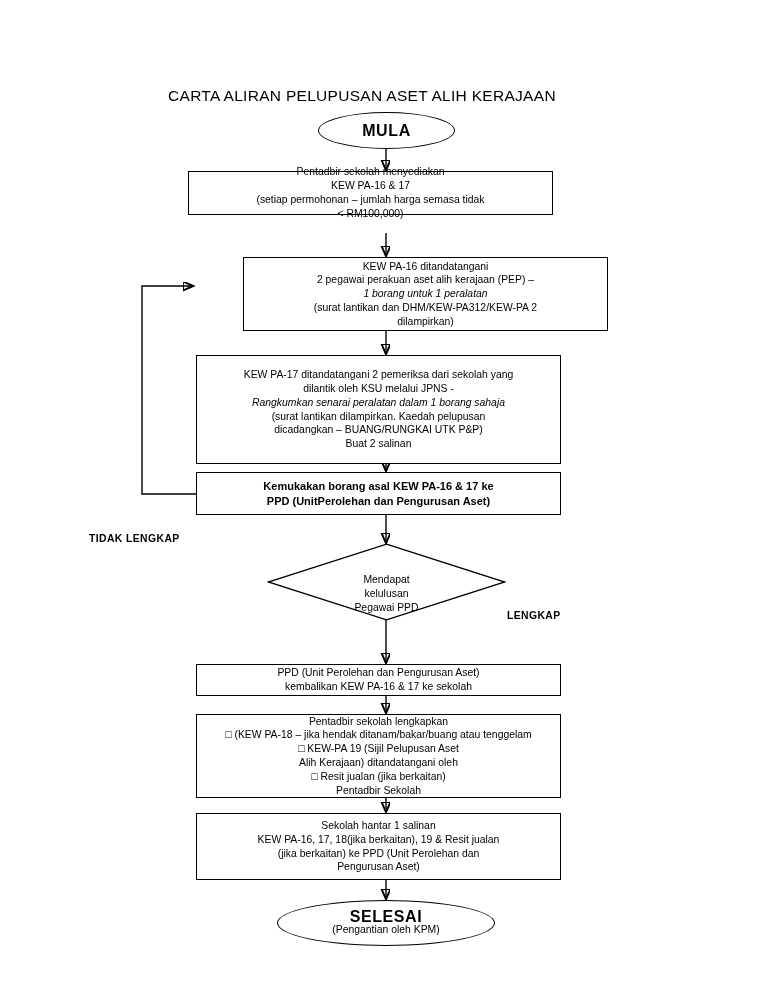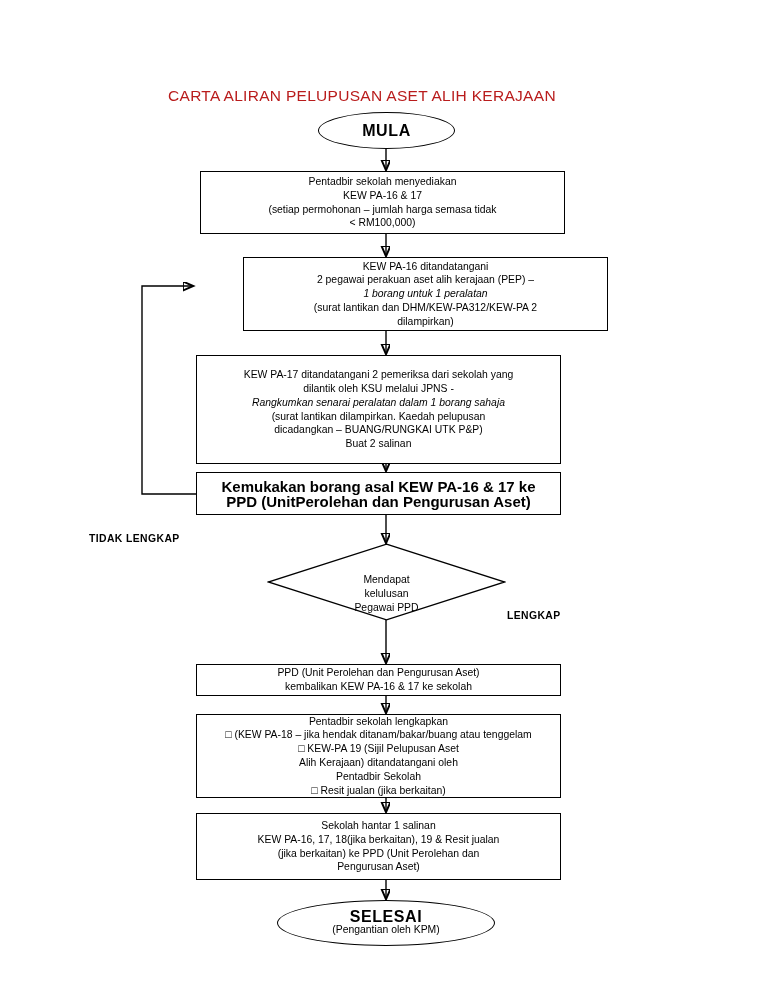--- a/index.html
+++ b/index.html
@@ -26,21 +26,21 @@
 
   
   .chart-title {
     position: absolute;
     left: 168px;
     top: 87px;
     width: 440px;
     font-size: 15.5px;
     letter-spacing: 0.3px;
     white-space: nowrap;
-    color: #b91c1c;
+    color: #000000;
   }
 
   
   .terminator {
     position: absolute;
     border: 1.4px solid #000;
     border-radius: 50%;
     box-sizing: border-box;
     display: flex;
     align-items: center;
@@ -74,21 +74,21 @@
   }
   .process-box .p-body {
     padding: 0 6px;
     font-size: 10.4px;
     line-height: 13.8px;
     width: 100%;
   }
   .line-italic { font-style: italic; }
   .box-bold .p-body {
     font-weight: bold;
-    font-size: 15px;
+    font-size: 11px;
     line-height: 15px;
   }
 
   
   .decision-wrap {
     position: absolute;
   }
   .decision-wrap svg {
     position: absolute;
     left: 0; top: 0;
@@ -165,21 +165,21 @@
 
     <line x1="386" y1="880" x2="386" y2="899" marker-end="url(#arrow)"></line>
 
     <polyline points="196,494 142,494 142,286 193,286" marker-end="url(#arrow)"></polyline>
   </svg>
 
   <div class="terminator" style="left:318px; top:112px; width:137px; height:37px;">
     <span class="t-label">MULA</span>
   </div>
 
-  <div class="process-box" style="left:200px; top:171px; width:365px; height:63px;justify-content:flex-end;">
+  <div class="process-box" style="left:188px; top:171px; width:365px; height:44px;justify-content:flex-end;">
     <div class="p-body" style="white-space:pre-line;">Pentadbir sekolah menyediakan
 KEW PA-16 &amp; 17
 (setiap permohonan – jumlah harga semasa tidak
 &lt; RM100,000)</div>
   </div>
 
   <div class="process-box" style="left:196px; top:257px; width:365px; height:74px;margin-left:47px;">
     <div class="p-body">
       <div>KEW PA-16 ditandatangani</div>
       <div>2 pegawai perakuan aset alih kerajaan (PEP) –</div>
@@ -222,22 +222,22 @@
     <div class="p-body" style="white-space:pre-line;">PPD (Unit Perolehan dan Pengurusan Aset)
 kembalikan KEW PA-16 &amp; 17 ke sekolah</div>
   </div>
 
   <div class="process-box" style="left:196px; top:714px; width:365px; height:84px;">
     <div class="p-body">
       <div>Pentadbir sekolah lengkapkan</div>
       <div>□ (KEW PA-18 – jika hendak ditanam/bakar/buang atau tenggelam</div>
       <div>□ KEW-PA 19 (Sijil Pelupusan Aset</div>
       <div>Alih Kerajaan) ditandatangani oleh</div>
+      <div>□ Resit jualan (jika berkaitan)</div>
       <div>Pentadbir Sekolah</div>
-      <div>□ Resit jualan (jika berkaitan)</div>
     </div>
   </div>
 
   <div class="process-box" style="left:196px; top:813px; width:365px; height:67px;">
     <div class="p-body" style="white-space:pre-line;">Sekolah hantar 1 salinan
 KEW PA-16, 17, 18(jika berkaitan), 19 &amp; Resit jualan
 (jika berkaitan) ke PPD (Unit Perolehan dan
 Pengurusan Aset)</div>
   </div>
 

